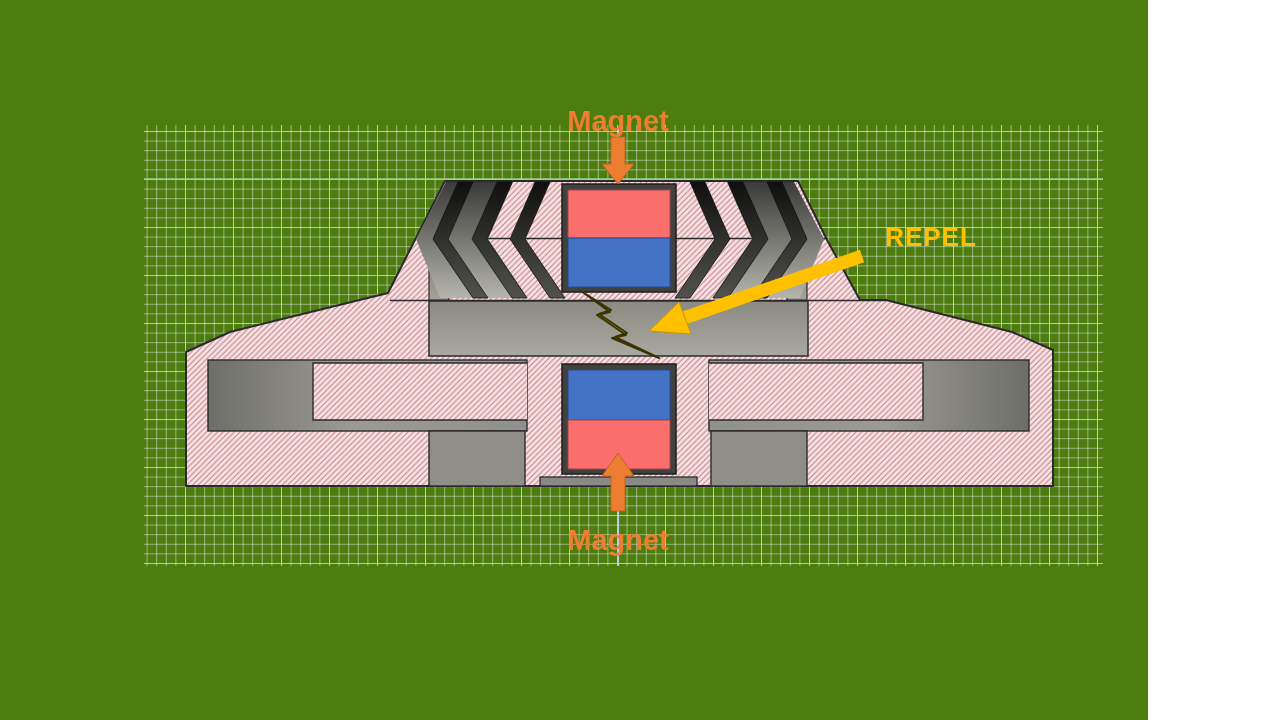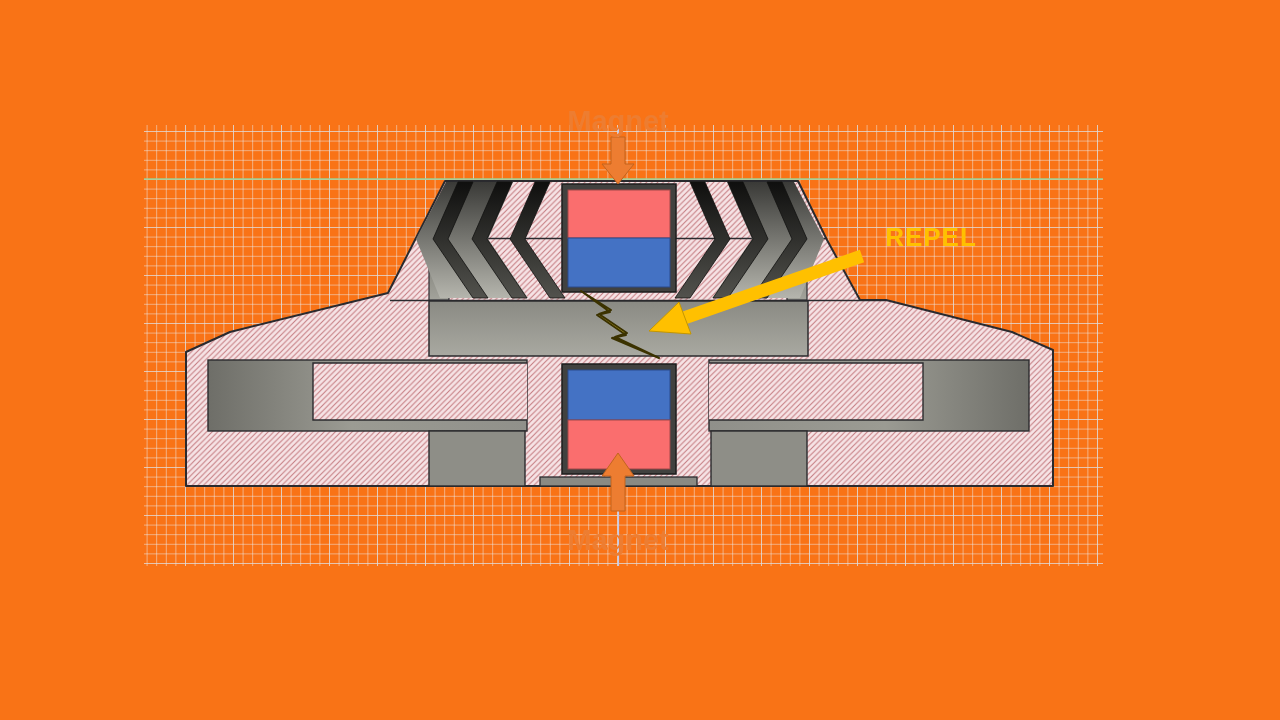--- a/index.html
+++ b/index.html
@@ -1,16 +1,16 @@
 <!DOCTYPE html>
 <html><head>
 <meta charset="utf-8">
 <style>
   html,body{margin:0;padding:0;background:#ffffff;}
-  .stage{position:relative;width:1280px;height:720px;background:#f97316;overflow:hidden;}
+  .stage{position:relative;width:1148px;height:720px;background:#4d7c0f;overflow:hidden;}
   svg{display:block;}
   .lbl{font-family:"Liberation Sans","DejaVu Sans",sans-serif;font-weight:bold;}
   .lbl-magnet{font-size:29px;}
   .lbl-repel{font-size:26px;letter-spacing:1px;}
 </style>
 </head>
 <body>
 
 <div class="stage">
 <svg width="1280" height="720" viewBox="0 0 1280 720">

